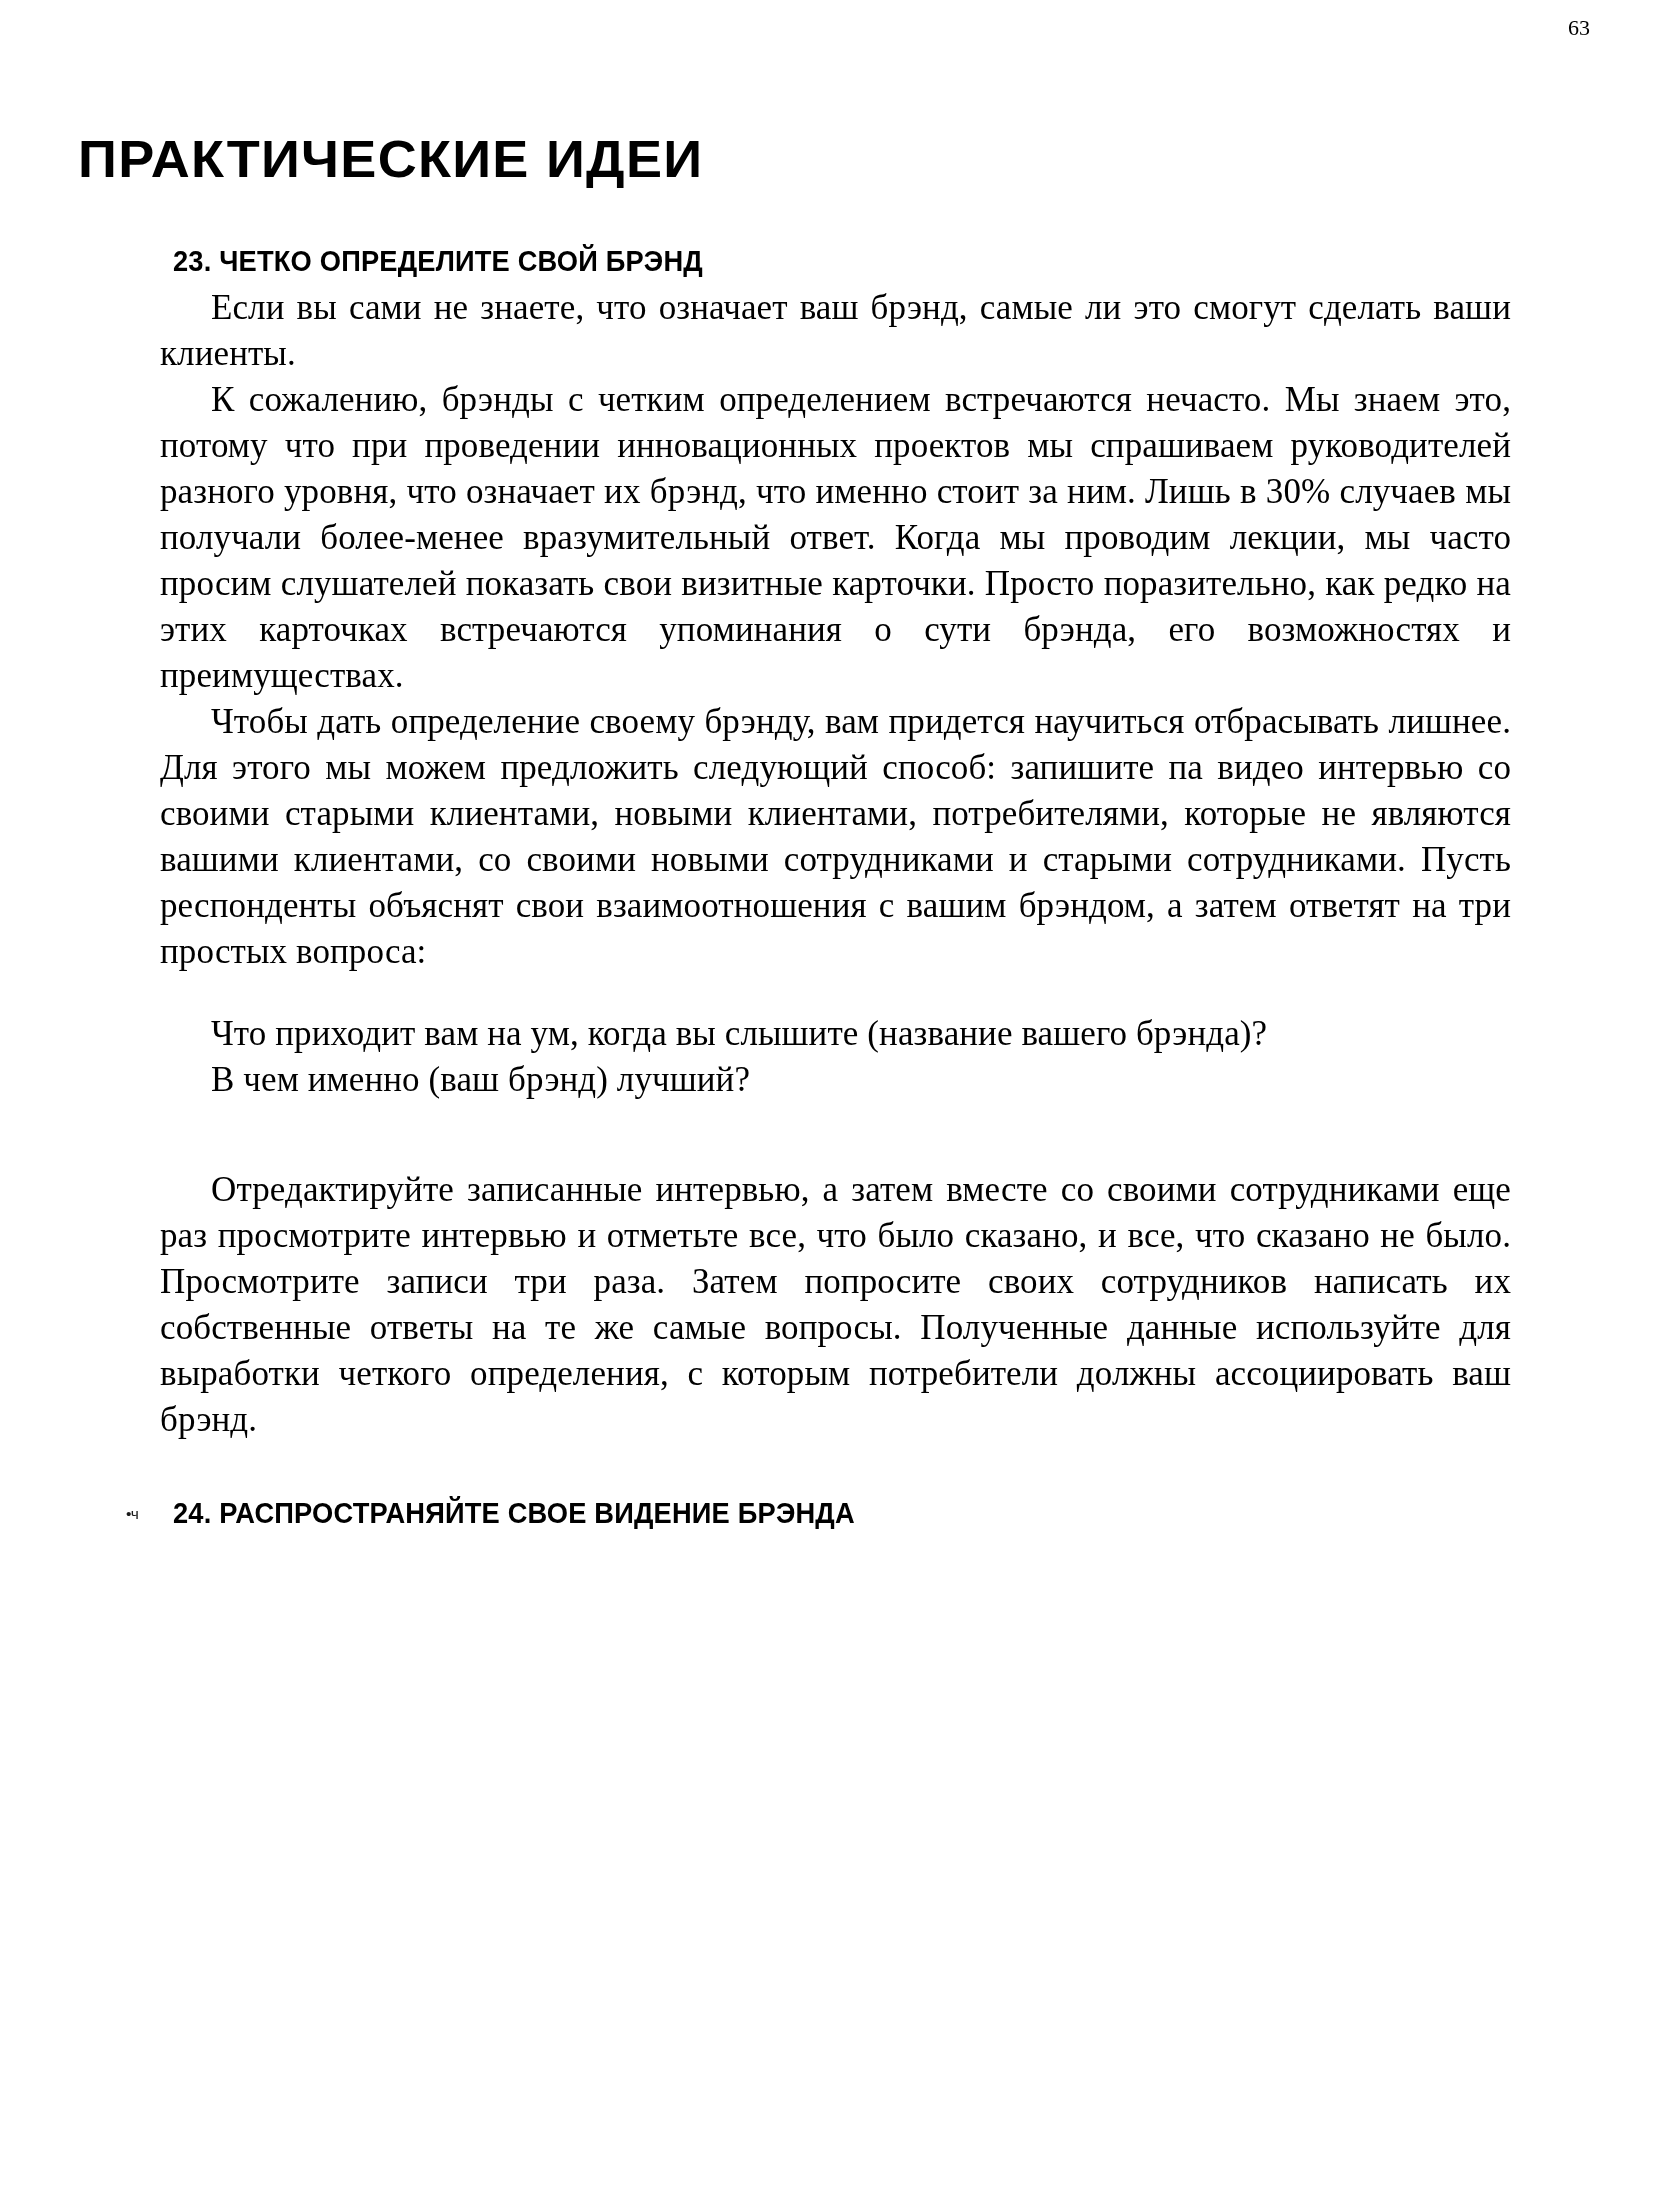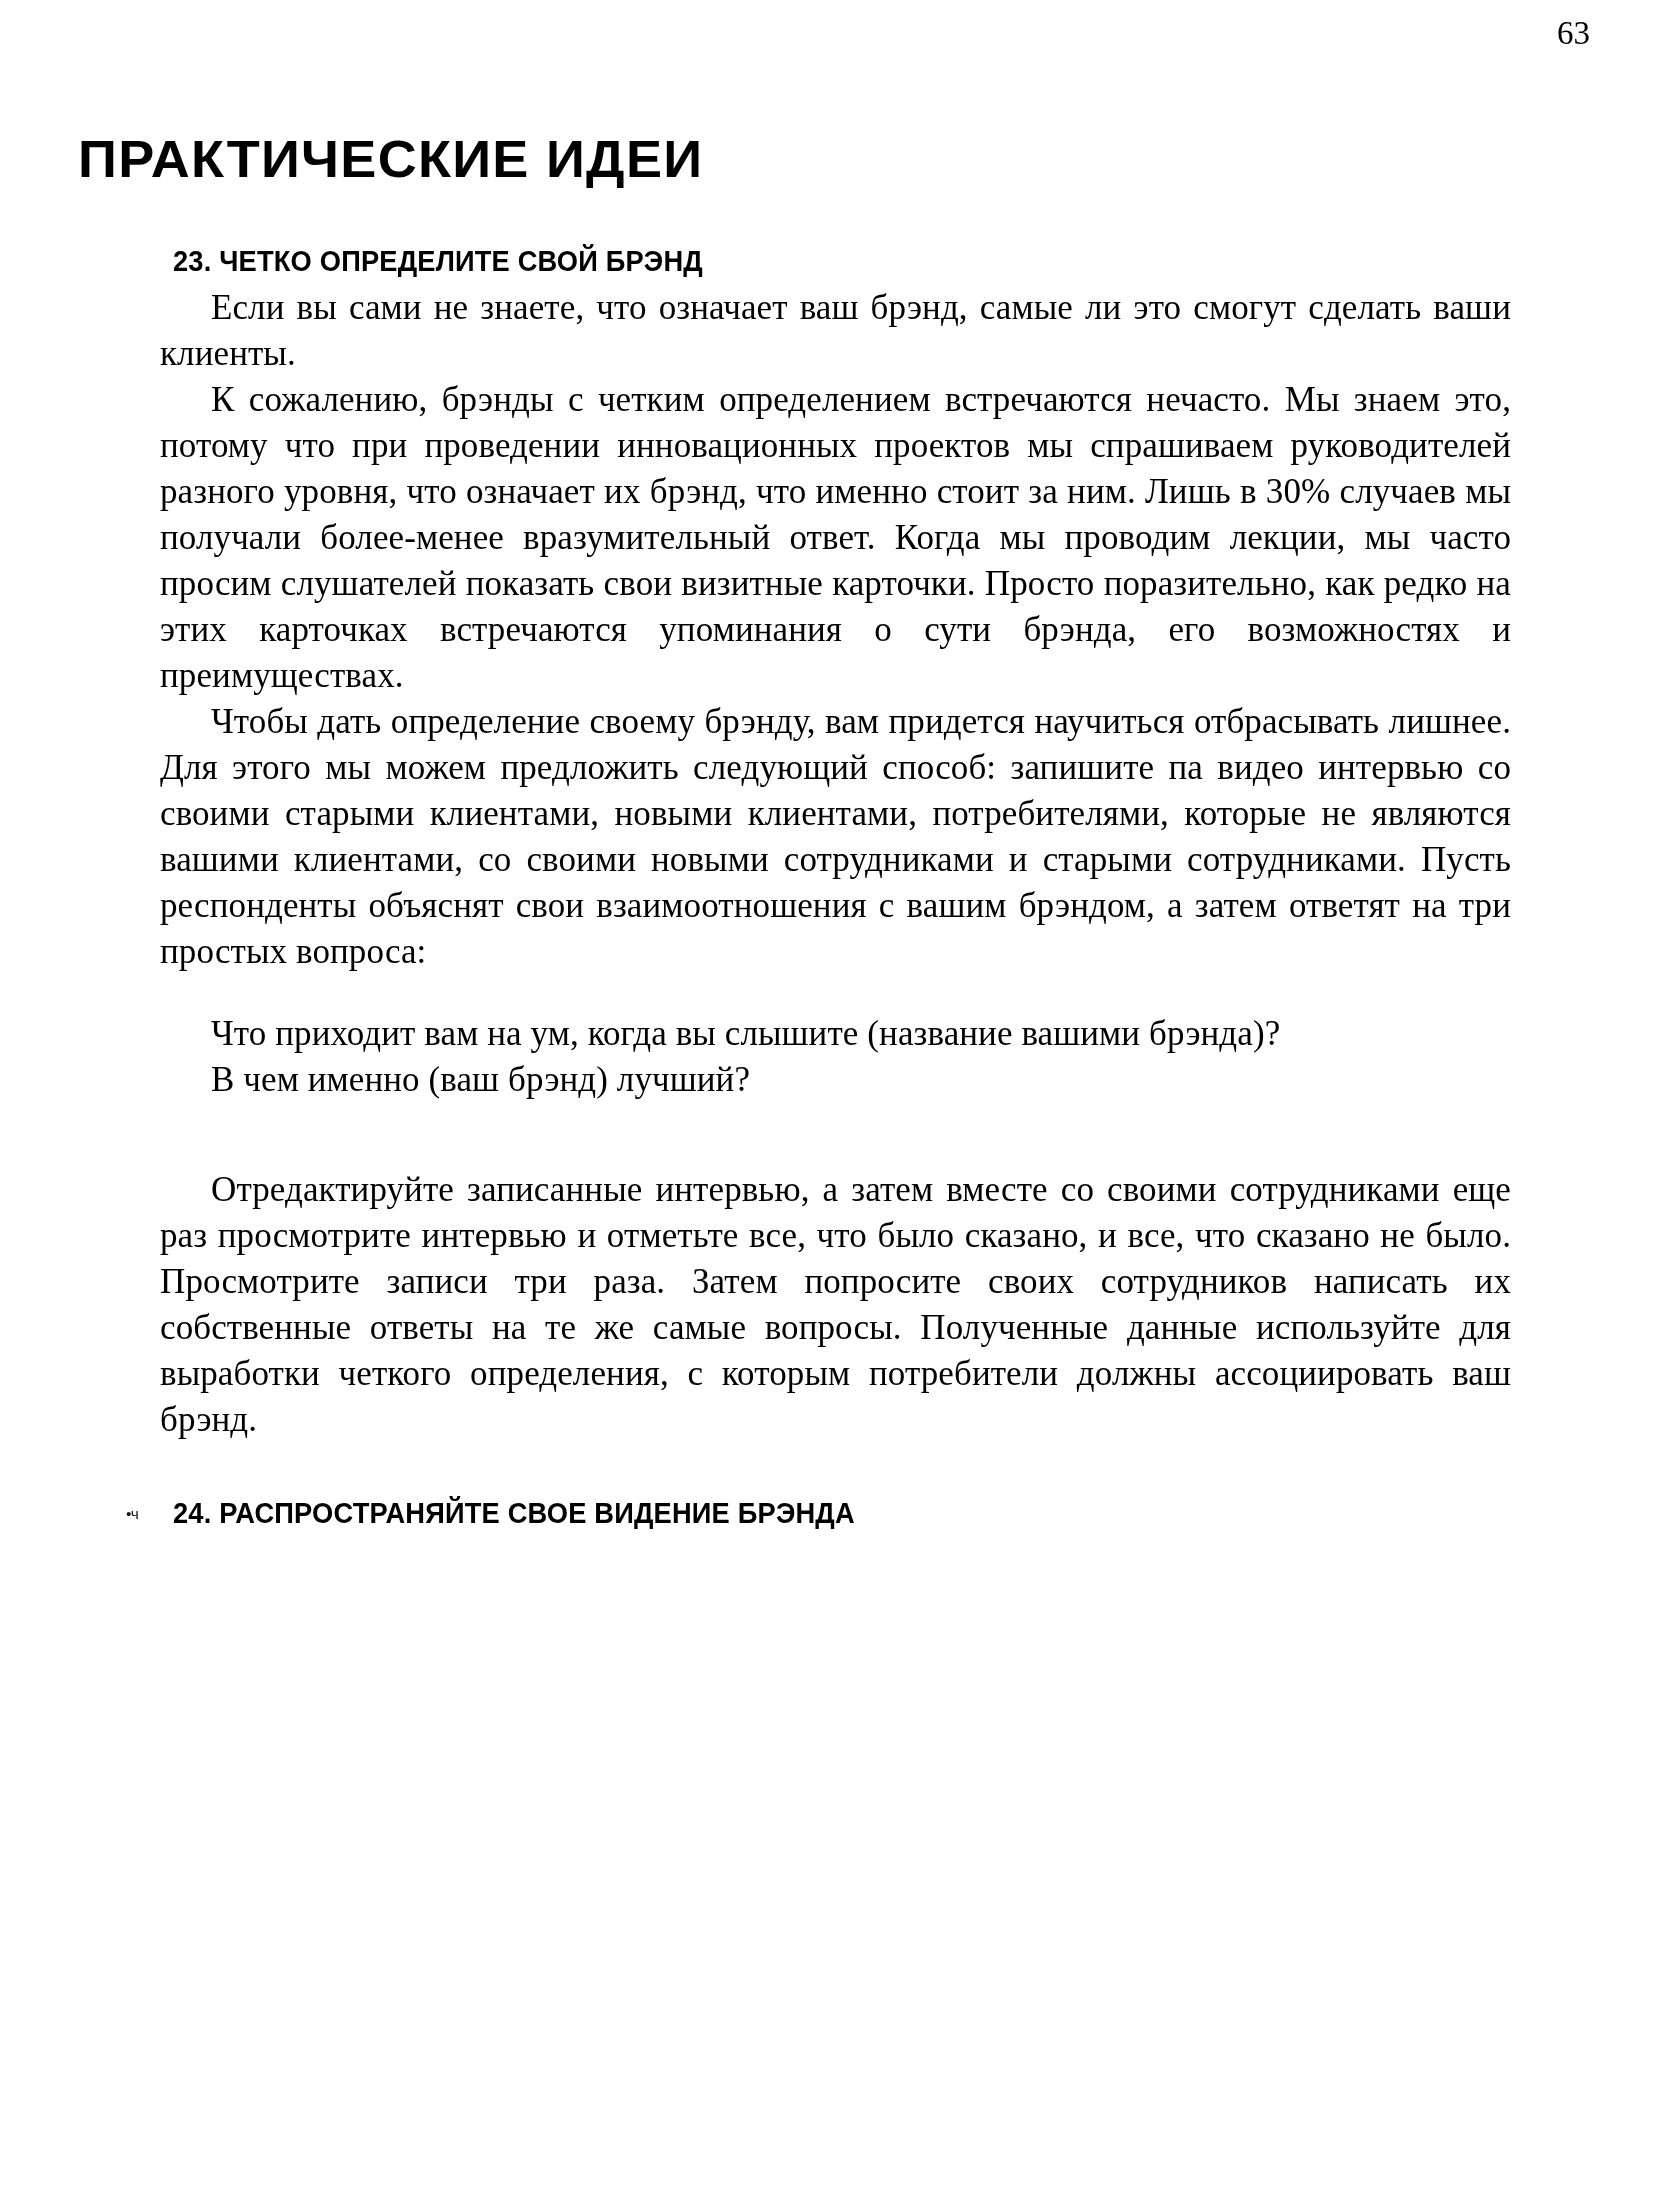--- a/index.html
+++ b/index.html
@@ -33,21 +33,21 @@
     font-family: "Liberation Serif", "DejaVu Serif", serif;
     font-size: 33px;
     letter-spacing: 1px;
     white-space: nowrap;
   }
   .running-head .rh-title {
     font-size: 33px;
     letter-spacing: 1.3px;
   }
   .running-head .rh-folio {
-    font-size: 33px;
+    font-size: 22px;
     margin-left: 54px;
     letter-spacing: 0;
     text-align: center;
   }
 
   
   .chapter-title {
     position: absolute;
     top: 96px;
     left: 78px;
@@ -149,21 +149,21 @@
 
   <div class="column">
 
     <h2 class="sub-heading">23. ЧЕТКО ОПРЕДЕЛИТЕ СВОЙ БРЭНД</h2>
 
     <p class="body indent">Если вы сами не знаете, что означает ваш брэнд, самые ли это смогут сделать ваши клиенты.</p>
     <p class="body indent">К сожалению, брэнды с четким определением встречаются нечасто. Мы знаем это, потому что при проведении инновационных проектов мы спрашиваем руководителей разного уровня, что означает их брэнд, что именно стоит за ним. Лишь в 30% случаев мы получали более-менее вразумительный ответ. Когда мы проводим лекции, мы часто просим слушателей показать свои визитные карточки. Просто поразительно, как редко на этих карточках встречаются упоминания о сути брэнда, его возможностях и преимуществах.</p>
     <p class="body indent">Чтобы дать определение своему брэнду, вам придется научиться отбрасывать лишнее. Для этого мы можем предложить следующий способ: запишите па видео интервью со своими старыми клиентами, новыми клиентами, потребителями, которые не являются вашими клиентами, со своими новыми сотрудниками и старыми сотрудниками. Пусть респонденты объяснят свои взаимоотношения с вашим брэндом, а затем ответят на три простых вопроса:</p>
 
     <div class="question-block">
-      <p class="q1">Что приходит вам на ум, когда вы слышите (название вашими брэнда)?</p>
+      <p class="q1">Что приходит вам на ум, когда вы слышите (название вашего брэнда)?</p>
       <p class="q-plain">В чем именно (ваш брэнд) лучший?</p>
     </div>
 
     <div class="gap-after-questions"></div>
 
     <p class="body indent">Отредактируйте записанные интервью, а затем вместе со своими сотрудниками еще раз просмотрите интервью и отметьте все, что было сказано, и все, что сказано не было. Просмотрите записи три раза. Затем попросите своих сотрудников написать их собственные ответы на те же самые вопросы. Полученные данные используйте для выработки четкого определения, с которым потребители должны ассоциировать ваш брэнд.</p>
 
     <h2 class="sub-heading second">24. РАСПРОСТРАНЯЙТЕ СВОЕ ВИДЕНИЕ БРЭНДА</h2>
 
 

